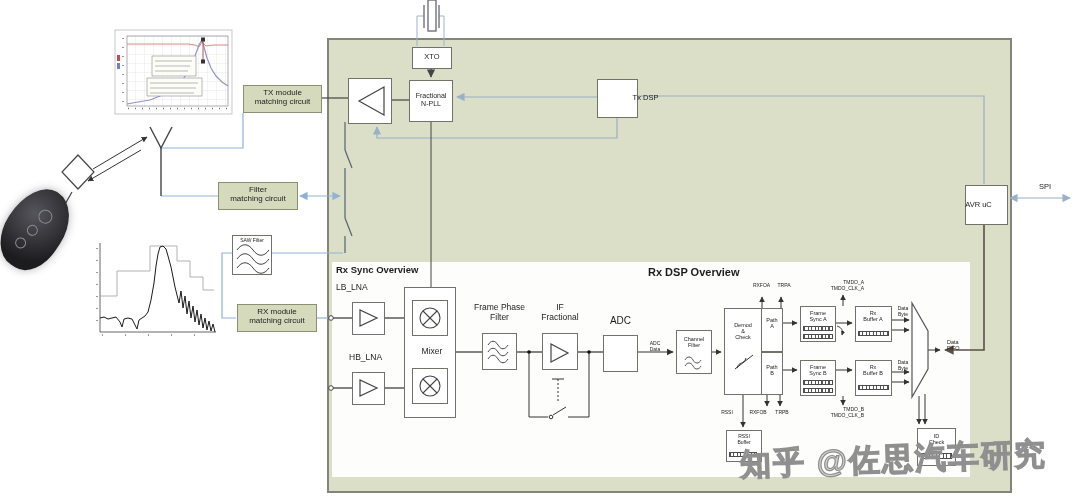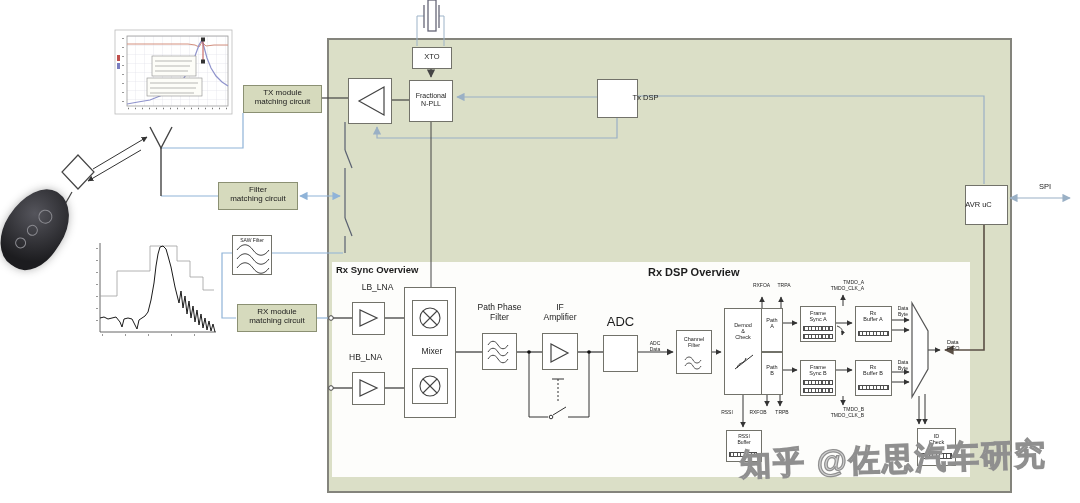--- a/index.html
+++ b/index.html
@@ -293,28 +293,28 @@
 <div class="lbl ctr" style="left:965px;top:201px;width:27px;font-size:7.5px;">AVR uC</div>
 <div class="lbl ctr" style="left:1025px;top:183px;width:40px;font-size:7.5px;">SPI</div>
 <div class="lbl ctr pre" style="left:244px;top:89px;width:77px;font-size:8px;">TX module
 matching circuit</div>
 <div class="lbl ctr pre" style="left:219px;top:186px;width:78px;font-size:8px;">Filter
 matching circuit</div>
 <div class="lbl ctr" style="left:234px;top:238px;width:36px;font-size:5px;">SAW Filter</div>
 <div class="lbl ctr pre" style="left:238px;top:308px;width:78px;font-size:8px;">RX module
 matching circuit</div>
 <div class="lbl b" style="left:336px;top:265px;width:120px;font-size:9.5px;">Rx Sync Overview</div>
-<div class="lbl" style="left:355px;top:283px;width:45px;font-size:8.5px;text-align:center;">LB_LNA</div>
+<div class="lbl" style="left:336px;top:283px;width:45px;font-size:8.5px;">LB_LNA</div>
 <div class="lbl" style="left:349px;top:353px;width:45px;font-size:8.5px;">HB_LNA</div>
 <div class="lbl ctr" style="left:406px;top:347px;width:52px;font-size:8.5px;">Mixer</div>
-<div class="lbl ctr pre" style="left:471px;top:303px;width:57px;font-size:8.5px;">Path Phase
+<div class="lbl ctr pre" style="left:471px;top:303px;width:57px;font-size:8.5px;">Frame Phase
 Filter</div>
 <div class="lbl ctr pre" style="left:535px;top:303px;width:50px;font-size:8.5px;">IF
-Amplifier</div>
-<div class="lbl ctr" style="left:604px;top:315px;width:33px;font-size:13px;">ADC</div>
+Fractional</div>
+<div class="lbl ctr" style="left:604px;top:315px;width:33px;font-size:10px;">ADC</div>
 <div class="lbl ctr pre" style="left:644px;top:341px;width:22px;font-size:5px;">ADC
 Data</div>
 <div class="lbl b" style="left:648px;top:266px;width:100px;font-size:11px;">Rx DSP Overview</div>
 <div class="lbl ctr pre" style="left:677px;top:336px;width:34px;font-size:5.5px;">Channel
 Filter</div>
 <div class="lbl ctr pre" style="left:726px;top:322px;width:34px;font-size:5.5px;">Demod
 &amp;
 Check</div>
 <div class="lbl ctr pre" style="left:764px;top:317px;width:16px;font-size:5.5px;">Path
 A</div>

